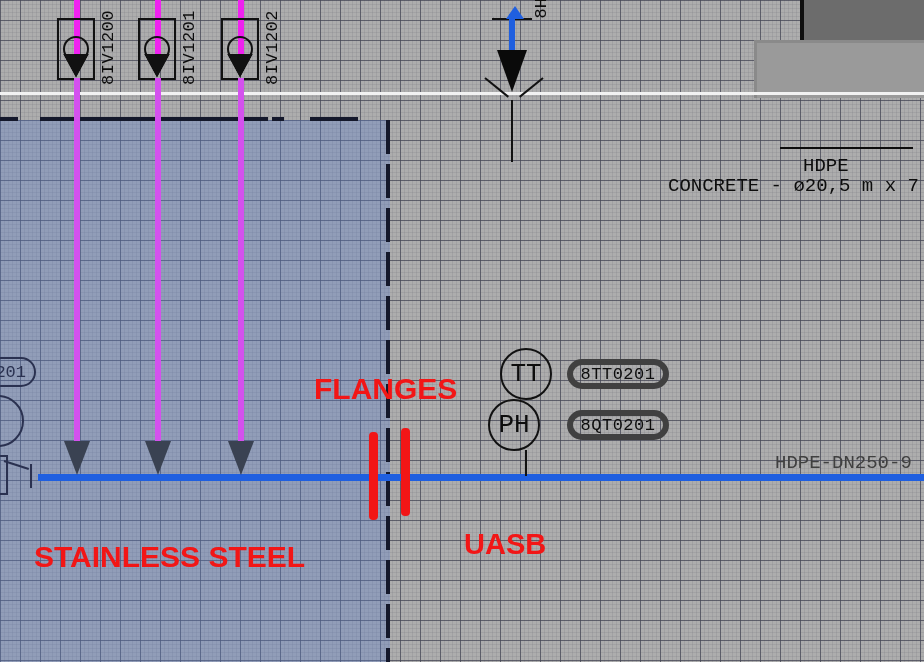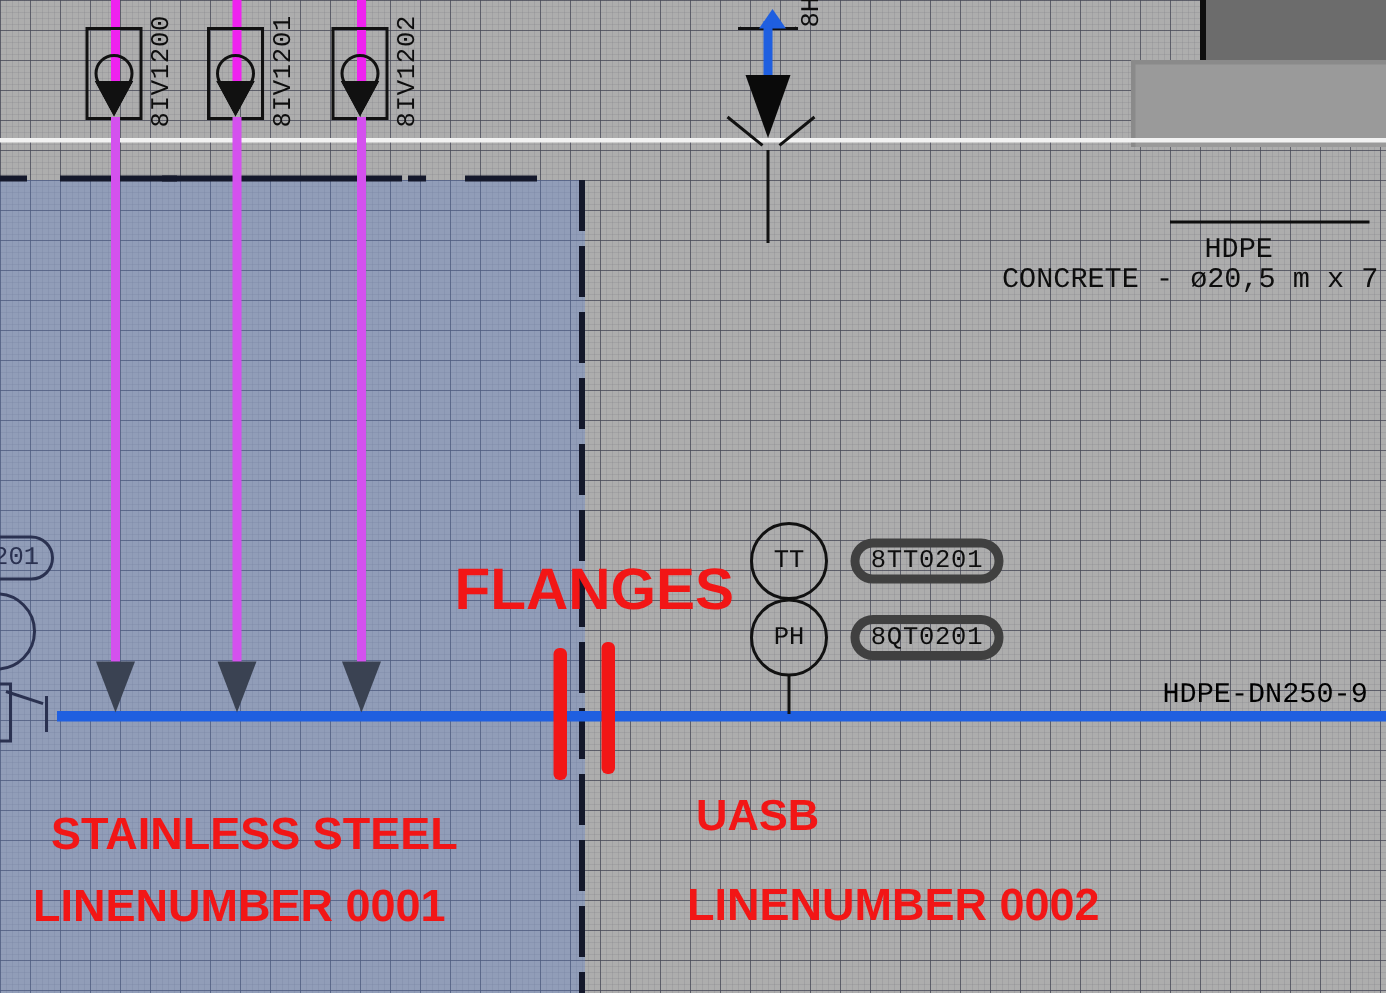--- a/index.html
+++ b/index.html
@@ -90,21 +90,21 @@
     writing-mode:vertical-rl;
     transform:rotate(180deg);
     font-family:"Liberation Mono",monospace;
     font-size:17px;color:#0d0d0d;letter-spacing:.5px;white-space:nowrap;
   }
 
   
   .bubble{
     position:absolute;width:52px;height:52px;border:2px solid #111;border-radius:50%;
     box-sizing:border-box;display:flex;align-items:center;justify-content:center;
-    font-family:"Liberation Mono",monospace;font-size:17px;color:#0d0d0d;
+    font-family:"Liberation Mono",monospace;font-size:26px;color:#0d0d0d;
   }
   .tagbox{
     position:absolute;height:30px;border:6px solid #404040;border-radius:15px;
     box-sizing:border-box;display:flex;align-items:center;justify-content:center;
     font-family:"Liberation Mono",monospace;font-size:17px;color:#0d0d0d;
     letter-spacing:.5px;padding:0 10px;
   }
   .stem{position:absolute;width:2px;background:#111;}
 
   
@@ -146,21 +146,21 @@
 
   
   .eq-title{
     position:absolute;font-family:"Liberation Mono",monospace;
     color:#0d0d0d;white-space:nowrap;
   }
   .eq-rule{position:absolute;height:2px;background:#0d0d0d;}
 
   .pipe-label{
     position:absolute;font-family:"Liberation Mono",monospace;
-    font-size:19px;color:#000000;white-space:nowrap;letter-spacing:0px;
+    font-size:19px;color:#404040;white-space:nowrap;letter-spacing:0px;
   }
 </style>
 </head>
 <body>
 
 <div id="canvas">
 
   <div class="grid-fine"></div>
   <div class="grid-major"></div>
 
@@ -220,42 +220,40 @@
   <div class="vline" style="left:543px;top:77px;width:30px;height:2px;transform:rotate(141deg);transform-origin:left center;"></div>
   <div class="vline" style="left:511px;top:100px;width:2px;height:62px;"></div>
 
   <div class="bubble" style="left:500px;top:348px;">
     <span>TT</span>
   </div>
   <div class="tagbox" style="left:567px;top:359px;width:102px;">
     <span>8TT0201</span>
   </div>
 
-  <div class="bubble" style="left:500px;top:399px;">
+  <div class="bubble" style="left:488px;top:399px;">
     <span>PH</span>
   </div>
   <div class="tagbox" style="left:567px;top:410px;width:102px;">
     <span>8QT0201</span>
   </div>
   <div class="stem" style="left:525px;top:450px;height:26px;"></div>
 
   <div class="partial-tag" style="left:-40px;top:357px;width:76px;">
     <span>201</span>
   </div>
   <div class="partial-bubble" style="left:-28px;top:395px;"></div>
   <div class="partial-valve" style="left:-30px;top:455px;width:38px;height:40px;"></div>
   <div class="vline" style="left:4px;top:460px;width:26px;height:2px;transform:rotate(18deg);transform-origin:left center;background:#2a3150;"></div>
   <div class="vline" style="left:30px;top:464px;width:2px;height:24px;background:#2a3150;"></div>
 
   <div class="flange-bar" style="left:369px;top:432px;height:88px;"></div>
   <div class="flange-bar" style="left:401px;top:428px;height:88px;"></div>
 
-  <div class="annot" style="left:303px;top:372px;font-size:39px;">FLANGES</div>
+  <div class="annot" style="left:314px;top:372px;font-size:30px;">FLANGES</div>
   <div class="annot" style="left:34px;top:540px;font-size:30px;">STAINLESS STEEL</div>
-  <div class="annot" style="left:22px;top:588px;font-size:30px;">LINENUMBER 0001</div>
   <div class="annot" style="left:464px;top:528px;font-size:29px;">UASB</div>
-  <div class="annot" style="left:458px;top:587px;font-size:30px;">LINENUMBER 0002</div>
 
   <div class="eq-rule" style="left:780px;top:147px;width:133px;"></div>
   <div class="eq-title" style="left:803px;top:155px;font-size:19px;">HDPE</div>
   <div class="eq-title" style="left:668px;top:175px;font-size:19px;">CONCRETE - ø20,5 m x 7 m -</div>
 
 </div>
 
 </body></html>

